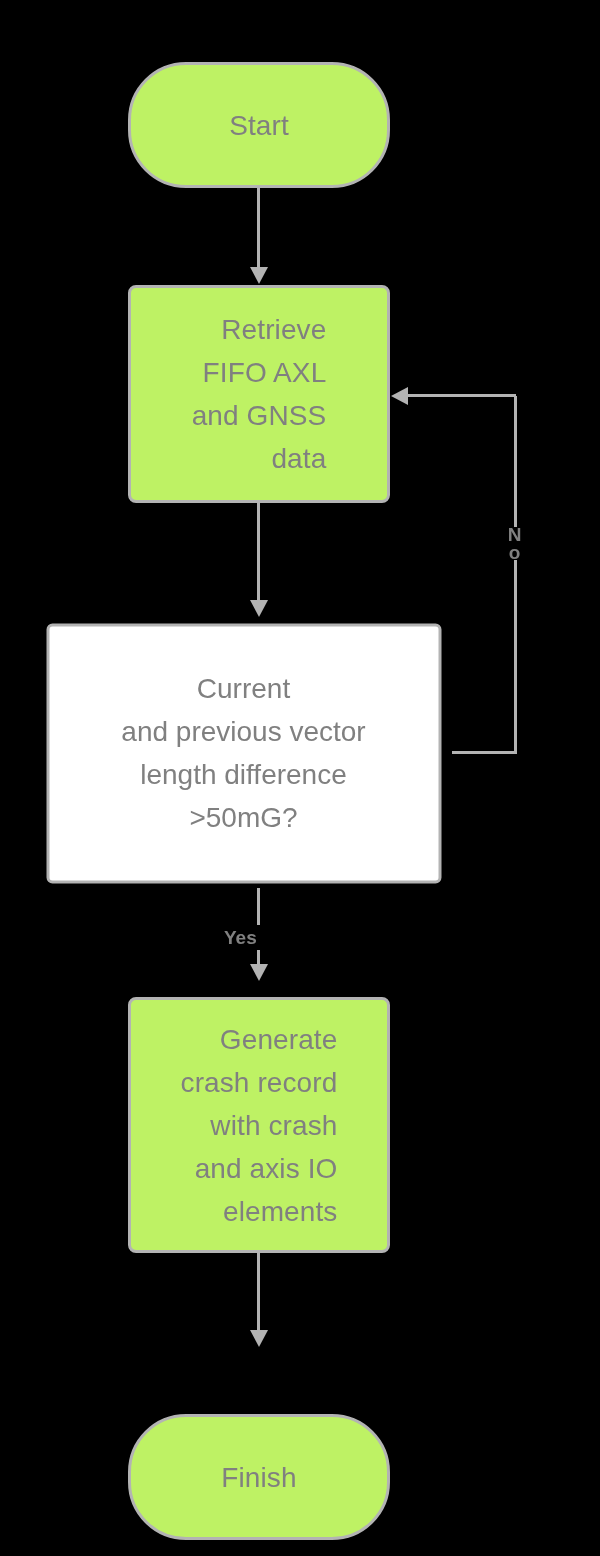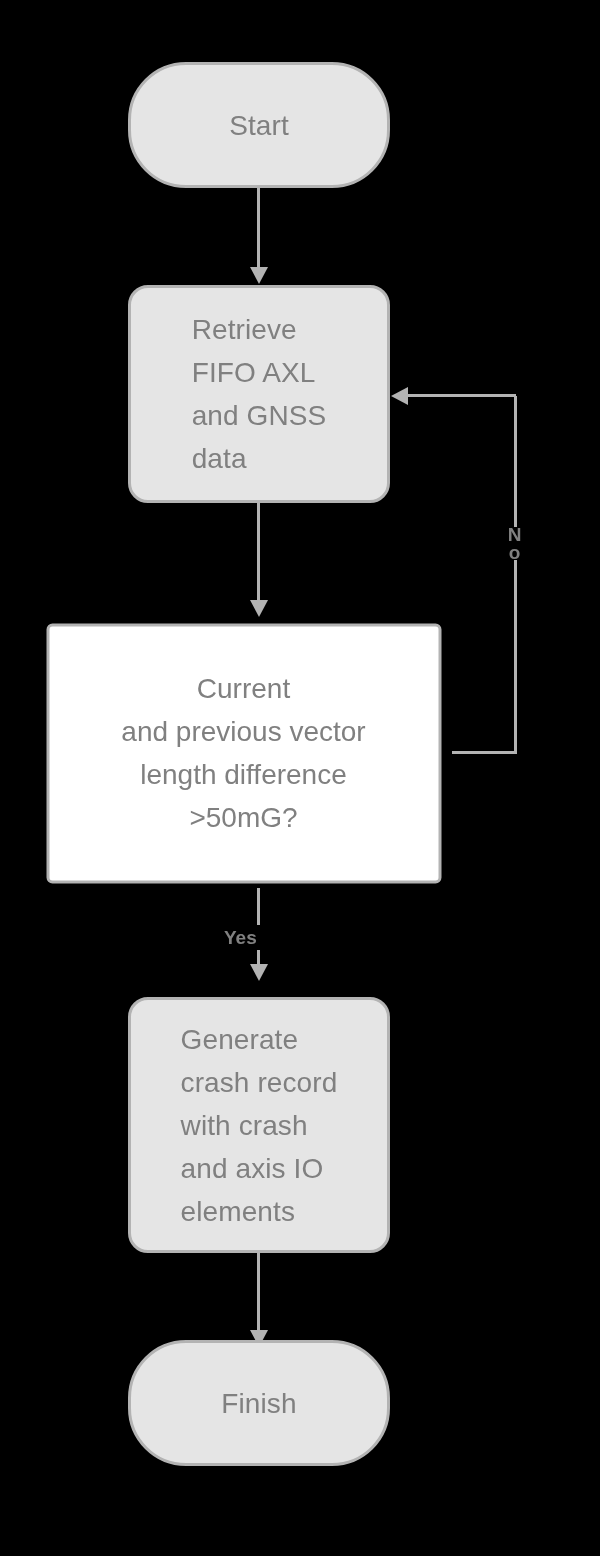--- a/index.html
+++ b/index.html
@@ -21,39 +21,39 @@
     left: 0;
     top: 0;
     width: 600px;
     height: 1556px;
   }
 
   
   .node {
     position: absolute;
     box-sizing: border-box;
-    background: #e5e5e5;
+    background: #bef264;
     border: 3px solid #b3b3b3;
     display: flex;
     align-items: center;
     justify-content: center;
-    text-align: left;
+    text-align: right;
     color: #808080;
     font-size: 28px;
     line-height: 43px;
     letter-spacing: 0.1px;
     white-space: pre-line;
   }
 
   .node.terminator {
     border-radius: 58px;
   }
 
   .node.process {
-    border-radius: 20px;
+    border-radius: 8px;
   }
 
   
   .decision-wrap {
     position: absolute;
     display: block;
   }
   .decision-shape {
     position: absolute;
     box-sizing: border-box;
@@ -158,15 +158,15 @@
 
   <div class="node process" style="left:128px; top:997px; width:262px; height:256px;">Generate
 crash record
 with crash
 and axis IO
 elements</div>
 
   <div class="conn conn-v" style="left:257px; top:1253px; height:81px;"></div>
   <div class="arrow-down" style="left:250px; top:1330px;"></div>
 
-  <div class="node terminator" style="left:128px; top:1340px; width:262px; height:126px;">Finish</div>
+  <div class="node terminator" style="left:128px; top:1414px; width:262px; height:126px;">Finish</div>
 
 </div>
 
 </body></html>

